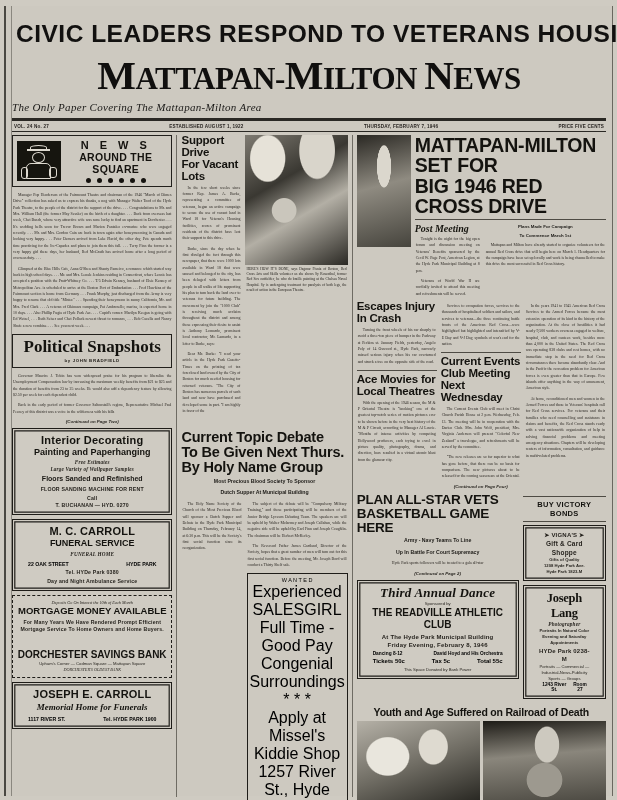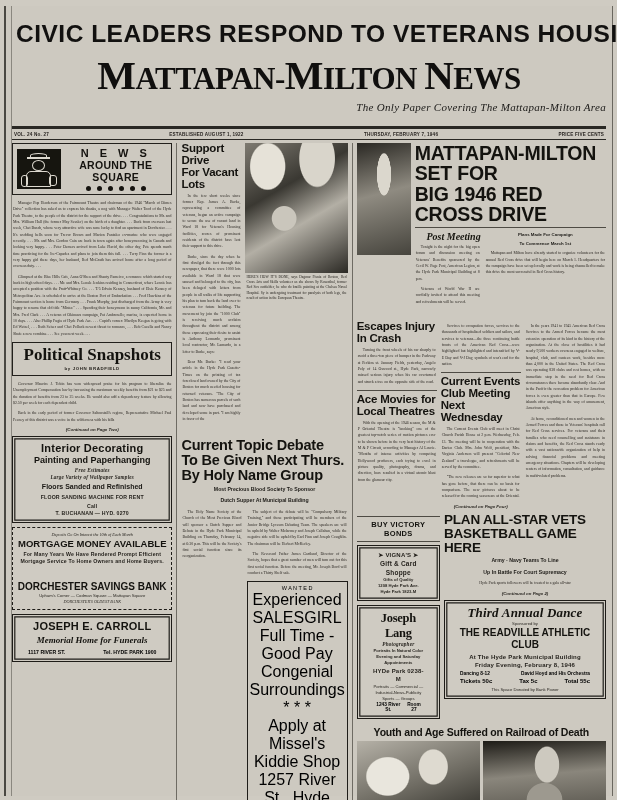--- a/index.html
+++ b/index.html
@@ -43,26 +43,26 @@
     font-family: "Liberation Serif", serif;
     font-weight: bold;
     font-size: 41px;
     color: #100f0e;
     line-height: 1;
     padding: 3px 0 2px 0;
     letter-spacing: -0.5px;
   }
   .flag .sc { font-size: 31px; }
   .slogan {
-    text-align: right;
+    text-align: left;
     font-family: "Liberation Serif", serif;
     font-style: italic;
     font-size: 11px;
     color: #1a1917;
-    padding: 3px 0 12px 0;
+    padding: 3px 0 4px 0;
     letter-spacing: 0.3px;
   }
   .rule-d { border-top: 2px solid #2a2824; border-bottom: 1px solid #2a2824; height: 3px; margin: 1px 0; }
   .folio {
     display: flex; justify-content: space-between;
     font-size: 4.6px; font-weight: bold; letter-spacing: 0.2px;
     color: #231f1c; padding: 2px 2px 2px 2px;
   }
   .rule-s { border-top: 1.5px solid #2a2824; margin-bottom: 3px; }
 
@@ -103,21 +103,21 @@
   .dots i { width:5px; height:5px; border-radius:50%; background:#15130f; display:block; }
 
   h2.hd { font-weight:bold; color:#14130f; line-height:1.04; letter-spacing:-0.2px; }
   .hd-sup { font-size: 13.5px; }
   .hd-big { font-size: 19.5px; letter-spacing:-0.4px; }
   .hd-med { font-size: 14.5px; }
   .hd-sm  { font-size: 11.5px; }
   .deck { text-align:center; font-weight:bold; font-size:5.2px; line-height:1.5; color:#1d1b17; padding:2px 0; }
   .deck2 { text-align:center; font-weight:bold; font-size:4.4px; line-height:1.5; color:#1d1b17; padding:1px 0; }
   .byline { text-align:center; font-size:4.4px; font-weight:bold; letter-spacing:0.6px; color:#26231e; padding:1px 0 2px; }
-  .ital-hd { font-family:"Liberation Serif",serif; font-style:italic; font-weight:bold; font-size:10px; text-align:right; color:#16150f; }
+  .ital-hd { font-family:"Liberation Serif",serif; font-style:italic; font-weight:bold; font-size:10px; text-align:left; color:#16150f; }
   .cont { text-align:center; font-size:4.4px; font-weight:bold; font-style:italic; color:#2a2722; padding:2px 0; }
   .rule-thin { border-top:1px solid #4e4b44; margin:3px 0; }
 
   
   .photo { position:relative; overflow:hidden; background:#59564e; }
   .halftone {
     position:absolute; inset:0;
     background-image:
       radial-gradient(circle at 30% 25%, rgba(250,248,242,.85) 0 9%, transparent 10%),
       radial-gradient(circle at 70% 60%, rgba(20,18,14,.75) 0 14%, transparent 15%),
@@ -245,20 +245,31 @@
         <div class="t1">Interior Decorating</div>
         <div class="t2">Painting and Paperhanging</div>
         <div class="t4 it" style="padding-top:2px;">Free Estimates</div>
         <div class="t4 it">Large Variety of Wallpaper Samples</div>
         <div class="t3" style="padding-top:2px;">Floors Sanded and Refinished</div>
         <div class="t4" style="padding-top:2px;">FLOOR SANDING MACHINE FOR RENT</div>
         <div class="t4" style="padding-top:2px;">Call</div>
         <div class="t4">T. BUCHANAN — HYD. 0270</div>
       </div>
 
+      <div class="ad dbl">
+        <div class="t1">M. C. CARROLL</div>
+        <div class="t2">FUNERAL  SERVICE</div>
+        <div class="t4 it" style="padding:2px 0;">FUNERAL HOME</div>
+        <div class="row">
+              <span>22 OAK STREET</span>
+              <span>HYDE PARK</span>
+            </div>
+        <div class="t4" style="padding-top:1px;">Tel. HYDe Park 0380</div>
+        <div class="t4" style="padding-top:2px;">Day and Night Ambulance Service</div>
+      </div>
 
       <div class="ad dash">
         <div class="t5 itn">Deposits Go On Interest the 10th of Each Month</div>
         <div class="t2" style="font-size:9.5px;">MORTGAGE MONEY AVAILABLE</div>
         <div class="t4" style="padding:2px 1px;">For Many Years We Have Rendered Prompt Efficient Mortgage Service To Home Owners and Home Buyers.</div>
         <div class="t2" style="font-size:10px;padding-top:1px;margin-top:13px;">DORCHESTER SAVINGS BANK</div>
         <div class="t5">Upham's Corner — Codman Square — Mattapan Square</div>
         <div class="t5 itn">DORCHESTER'S OLDEST BANK</div>
       </div>
 
@@ -342,21 +353,21 @@
             </div>
             <div style="flex:1;">
               <div class="deck2">Plans Made For Campaign</div>
               <div class="deck2">To Commence March 1st</div>
               <div class="body-txt ind">Mattapan and Milton have already started to organize volunteers for the annual Red Cross drive that will begin here on March 1. Headquarters for the campaign have been set up locally and work is being channelled to make this drive the most successful in Red Cross history.</div>
             </div>
           </div>
         </div>
       </div>
 
-      <div class="sub-cols" style="margin-top:14px;">
+      <div class="sub-cols" style="margin-top:2px;">
         <div style="flex:0 0 80px;">
           <h2 class="hd hd-sm">Escapes Injury</h2>
           <h2 class="hd hd-sm">In Crash</h2>
           <div class="body-txt ind">Turning the front wheels of his car sharply to avoid a three-ton piece of bumper in the Parkway at Perkins st. January Fields, yesterday, Angelo Poly of 14 Oswood st., Hyde Park, narrowly missed serious injury when his car overturned and struck a tree on the opposite side of the road.</div>
           <div class="rule-thin"></div>
           <h2 class="hd hd-sm">Ace Movies for</h2>
           <h2 class="hd hd-sm">Local Theatres</h2>
           <div class="body-txt ind">With the opening of the 1946 season, the M &amp; P Oriental Theatre is "booking" one of the greatest top-notch series of motion pictures ever to be shown before in the very best history of the M &amp; P Circuit, according to Manager Al Lourie. "Months of intense activities by competing Hollywood producers, each trying to excel in picture quality, photography, drama, and direction, have resulted in a virtual atomic blast from the glamour city.</div>
         </div>
         <div style="flex:0 0 80px;">
@@ -369,20 +380,46 @@
           <div class="body-txt ind">"The new releases are so far superior to what has gone before, that there can be no basis for comparison. The new pictures about to be released for the coming season are at the Oriental.</div>
           <div class="cont">(Continued on Page Four)</div>
         </div>
         <div style="flex:1;">
           <div class="body-txt ind">In the years 1941 to 1945 American Red Cross Services to the Armed Forces became the most extensive operation of its kind in the history of the organization. At the close of hostilities it had nearly 9,500 workers overseas engaged in welfare, hospital, club, and canteen work, besides more than 4,000 in the United States. The Red Cross was operating 838 clubs and rest homes, with no immediate stop in the need for Red Cross circumstances there became abundantly clear. And in the Pacific the recreation problem for American forces is even greater than that in Europe. Few islands offer anything in the way of amusement, American style.</div>
           <div class="body-txt ind">At home, reconditioned men and women in the Armed Forces and those in Veterans' hospitals call for Red Cross services. For veterans and their families who need counselling and assistance in claims and benefits, the Red Cross stands ready with a vast nationwide organization of help in solving financial problems and meeting emergency situations. Chapters will be developing centers of information, consultation, and guidance in multi-related problems.</div>
         </div>
       </div>
 
       <div class="flex-r" style="margin-top:2px;">
+        <div style="flex:0 0 162px;">
+          <h2 class="hd hd-sup">PLAN ALL-STAR VETS</h2>
+          <h2 class="hd hd-sup">BASKETBALL GAME HERE</h2>
+          <div class="deck">Army - Navy Teams To Line</div>
+          <div class="deck">Up In Battle For Court Supremacy</div>
+          <div class="body-txt" style="text-align:center;">Hyde Park sports followers will be treated to a gala all-star</div>
+          <div class="cont">(Continued on Page 2)</div>
+
+          <div class="ad dbl" style="margin-top:2px;">
+            <div class="t1 it" style="font-size:13px;">Third Annual Dance</div>
+            <div class="t5">Sponsored by</div>
+            <div class="t2" style="font-size:10px;">THE READVILLE ATHLETIC CLUB</div>
+            <div class="t4" style="font-size:6px;padding-top:2px;">At The Hyde Park Municipal Building</div>
+            <div class="t4" style="font-size:6px;">Friday Evening, February 8, 1946</div>
+            <div class="row3" style="padding-top:2px;">
+                  <span>Dancing 8-12</span>
+                  <span>David Hoyd and His Orchestra</span>
+                </div>
+            <div class="row" style="font-size:6px;">
+                  <span>Tickets 50c</span>
+                  <span>Tax 5c</span>
+                  <span>Total 55c</span>
+                </div>
+            <div class="t5" style="padding-top:2px;">This Space Donated by Bank Power</div>
+          </div>
+        </div>
         <div style="flex:1;">
           <div class="buyvic">BUY VICTORY BONDS</div>
           <div class="ad dbl">
             <div class="t4" style="font-size:6px;">➤  VIGNA'S  ➤</div>
             <div class="t4" style="font-size:6.5px;padding-top:1px;">Gift &amp; Card Shoppe</div>
             <div class="t5" style="font-weight:bold;">Gifts of Quality</div>
             <div class="t5" style="font-weight:bold;">1208 Hyde Park Ave.</div>
             <div class="t5" style="font-weight:bold;">Hyde Park 1823-M</div>
           </div>
           <div class="ad dbl">
@@ -394,46 +431,20 @@
             <div class="t4" style="font-size:6px;padding:1px 0;">HYDe Park 0238-M</div>
             <div class="t5">Portraits — Commercial —</div>
             <div class="t5">Industrial-News-Publicity</div>
             <div class="t5">Sports — Groups</div>
             <div class="row3" style="padding-top:1px;">
                   <span>1243 River St.</span>
                   <span>Room 27</span>
                 </div>
           </div>
         </div>
-        <div style="flex:0 0 162px;">
-          <h2 class="hd hd-sup">PLAN ALL-STAR VETS</h2>
-          <h2 class="hd hd-sup">BASKETBALL GAME HERE</h2>
-          <div class="deck">Army - Navy Teams To Line</div>
-          <div class="deck">Up In Battle For Court Supremacy</div>
-          <div class="body-txt" style="text-align:center;">Hyde Park sports followers will be treated to a gala all-star</div>
-          <div class="cont">(Continued on Page 2)</div>
-
-          <div class="ad dbl" style="margin-top:2px;">
-            <div class="t1 it" style="font-size:13px;">Third Annual Dance</div>
-            <div class="t5">Sponsored by</div>
-            <div class="t2" style="font-size:10px;">THE READVILLE ATHLETIC CLUB</div>
-            <div class="t4" style="font-size:6px;padding-top:2px;">At The Hyde Park Municipal Building</div>
-            <div class="t4" style="font-size:6px;">Friday Evening, February 8, 1946</div>
-            <div class="row3" style="padding-top:2px;">
-                  <span>Dancing 8-12</span>
-                  <span>David Hoyd and His Orchestra</span>
-                </div>
-            <div class="row" style="font-size:6px;">
-                  <span>Tickets 50c</span>
-                  <span>Tax 5c</span>
-                  <span>Total 55c</span>
-                </div>
-            <div class="t5" style="padding-top:2px;">This Space Donated by Bank Power</div>
-          </div>
-        </div>
       </div>
 
       <div class="photo-head">Youth and Age Suffered on Railroad of Death</div>
       <div class="two-photo">
         <div class="photo p-left">
               <span class="halftone"></span>
             </div>
         <div class="photo p-right">
               <span class="halftone"></span>
             </div>

